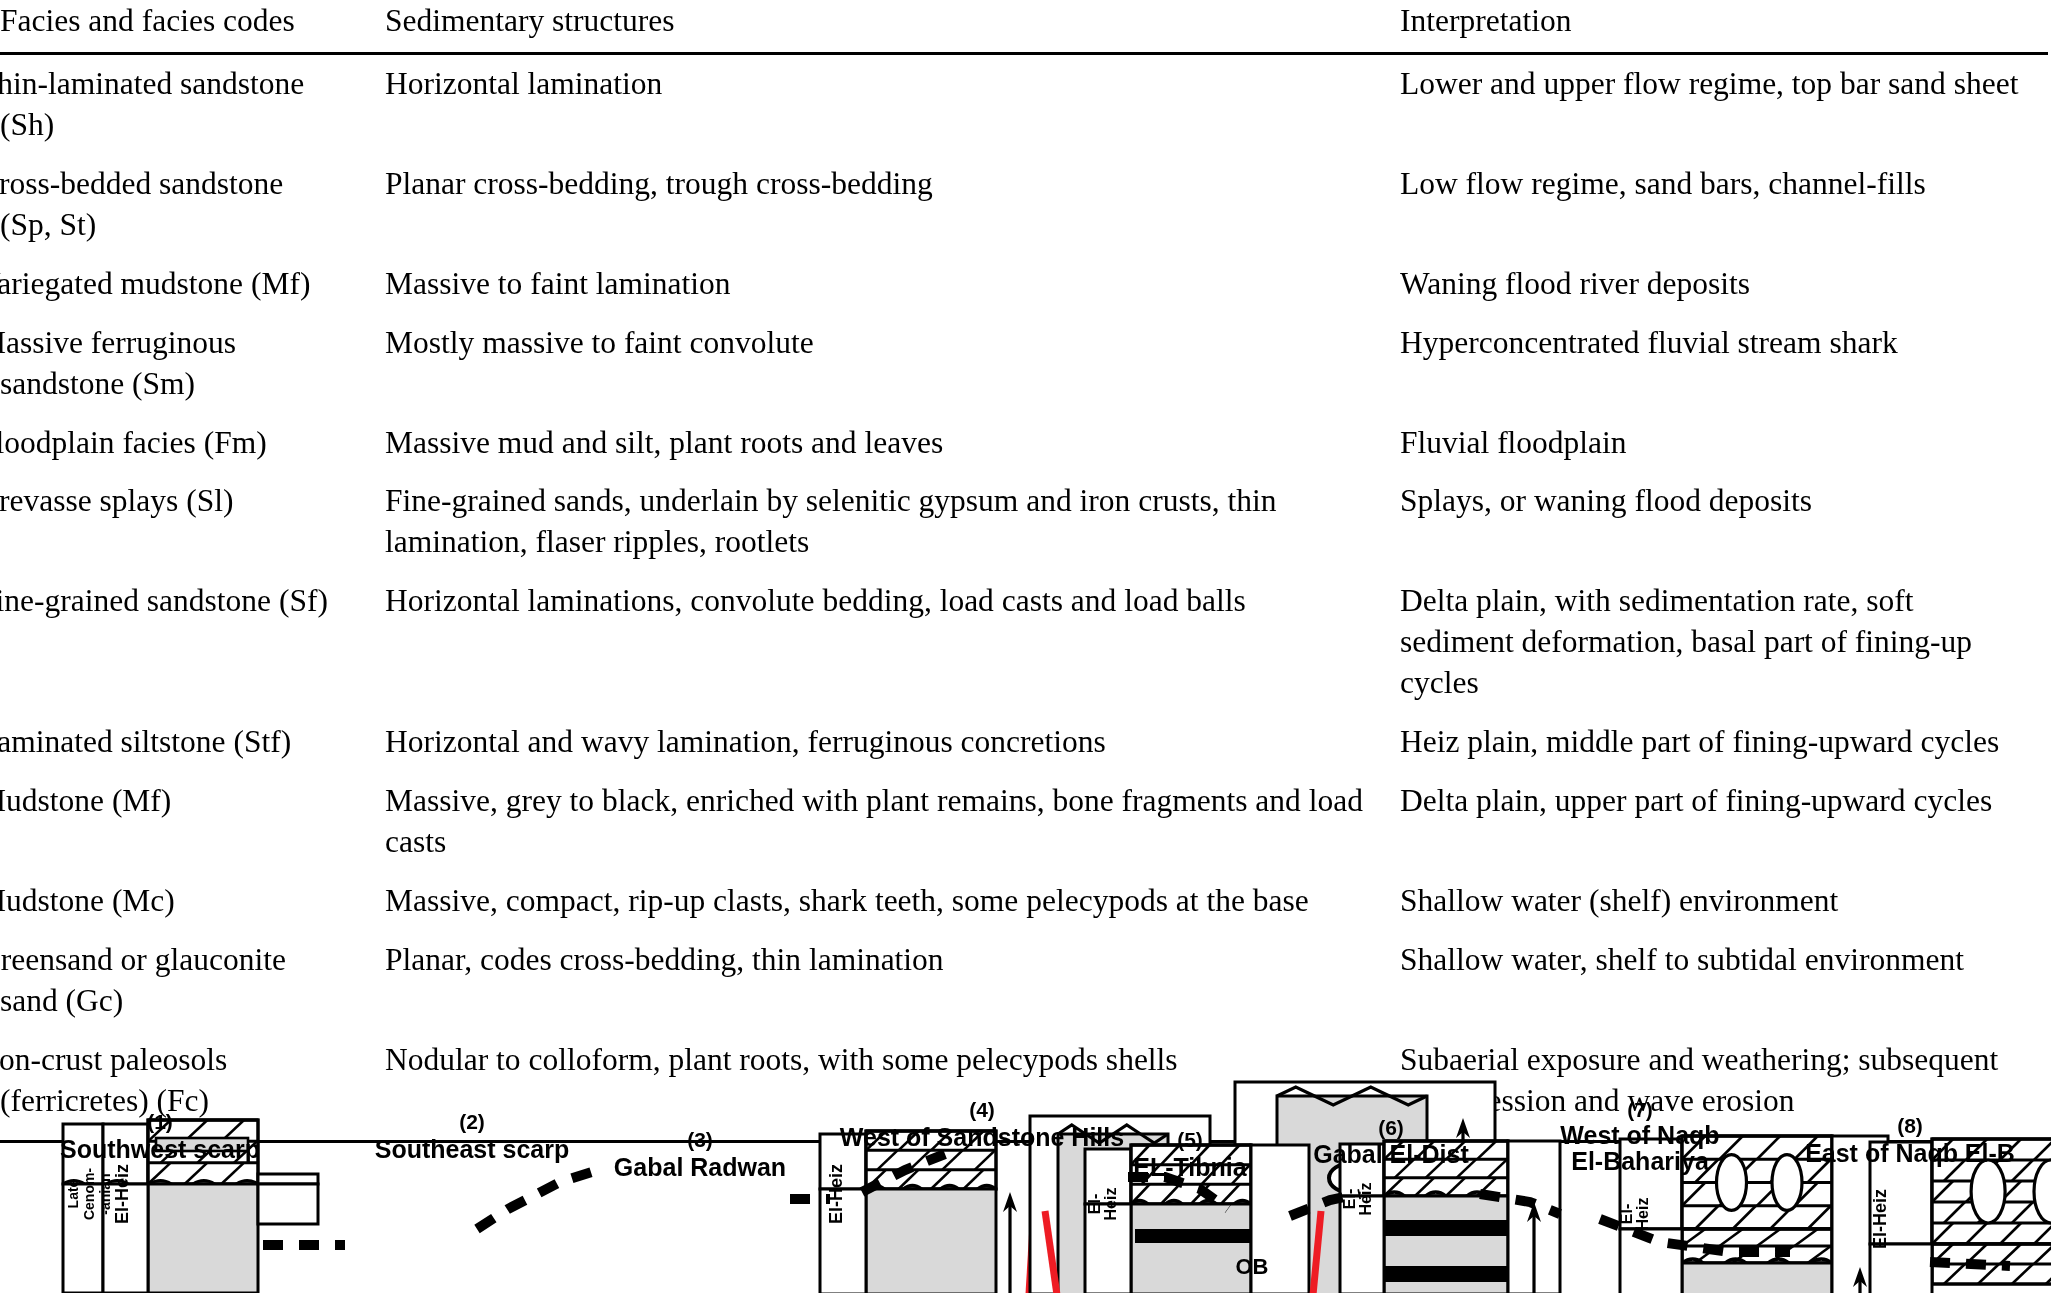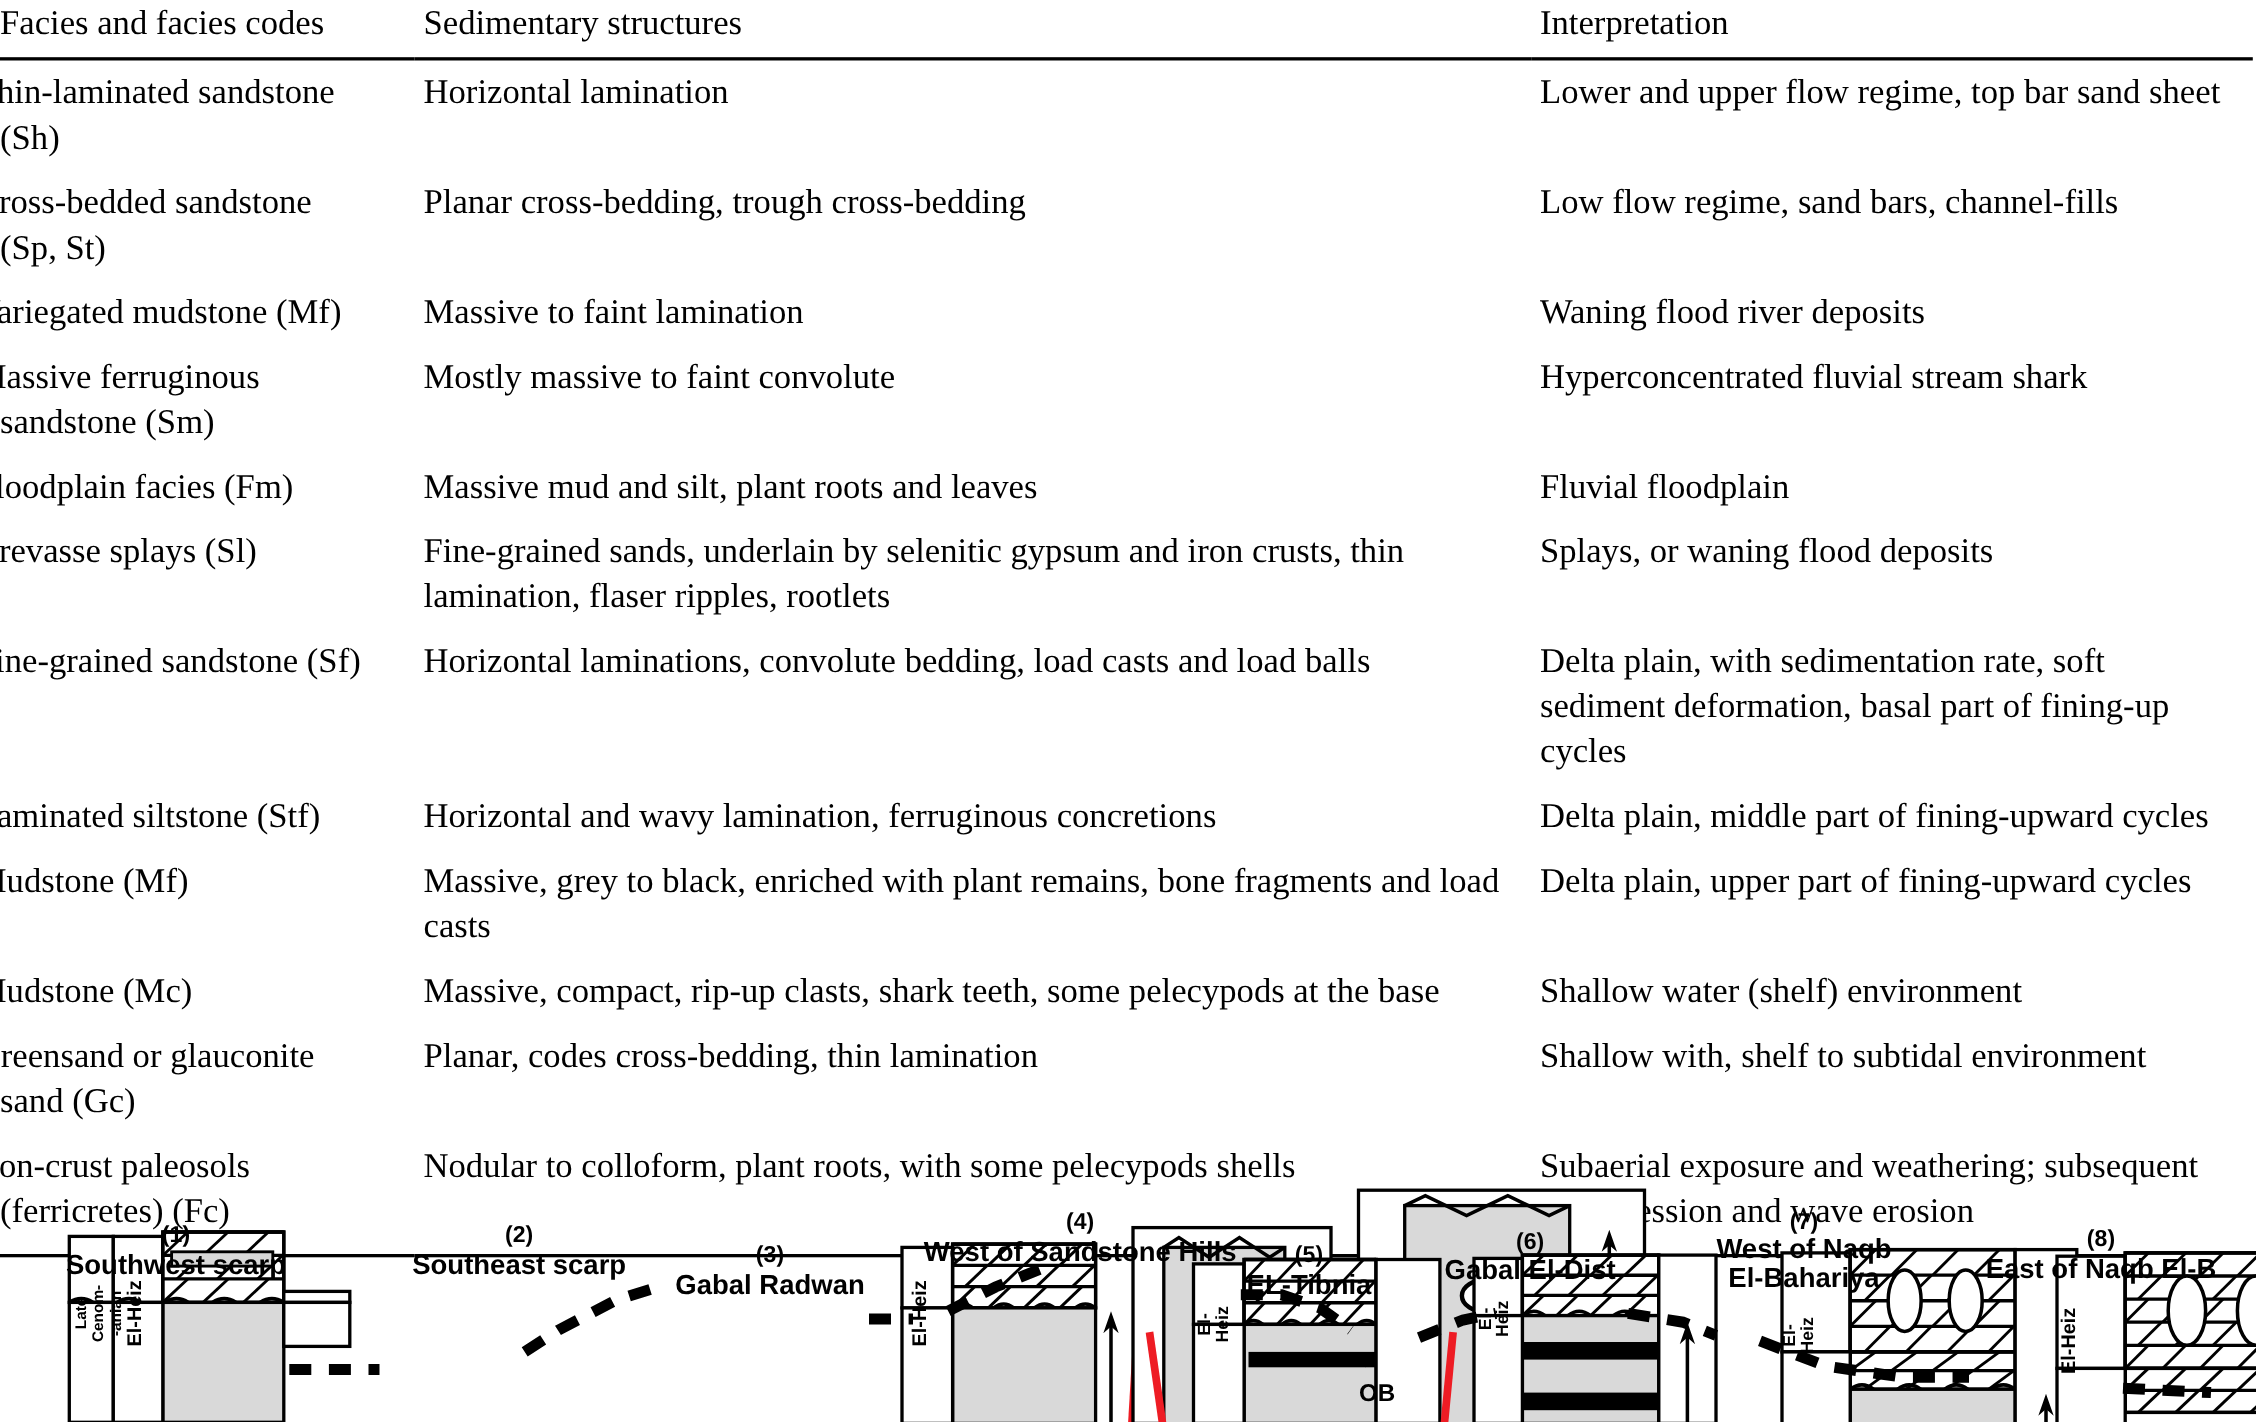--- a/index.html
+++ b/index.html
@@ -120,36 +120,36 @@
           <td>Splays, or waning flood deposits</td>
         </tr>
         <tr>
           <td class="hang"><span>Fine-grained sandstone (Sf)</span></td>
           <td>Horizontal laminations, convolute bedding, load casts and load balls</td>
           <td>Delta plain, with sedimentation rate, soft sediment deformation, basal part of fining-up cycles</td>
         </tr>
         <tr>
           <td class="hang"><span>Laminated siltstone (Stf)</span></td>
           <td>Horizontal and wavy lamination, ferruginous concretions</td>
-          <td>Delta plain, middle part of fining-upward cycles</td>
+          <td>Heiz plain, middle part of fining-upward cycles</td>
         </tr>
         <tr>
           <td class="hang"><span>Mudstone (Mf)</span></td>
           <td>Massive, grey to black, enriched with plant remains, bone fragments and load casts</td>
           <td>Delta plain, upper part of fining-upward cycles</td>
         </tr>
         <tr>
           <td class="hang"><span>Mudstone (Mc)</span></td>
           <td>Massive, compact, rip-up clasts, shark teeth, some pelecypods at the base</td>
           <td>Shallow water (shelf) environment</td>
         </tr>
         <tr>
           <td class="hang"><span>Greensand or glauconite sand (Gc)</span></td>
           <td>Planar, codes cross-bedding, thin lamination</td>
-          <td>Shallow with, shelf to subtidal environment</td>
+          <td>Shallow water, shelf to subtidal environment</td>
         </tr>
         <tr>
           <td class="hang"><span>Iron-crust paleosols (ferricretes) (Fc)</span></td>
           <td>Nodular to colloform, plant roots, with some pelecypods shells</td>
           <td>Subaerial exposure and weathering; subsequent transgression and wave erosion</td>
         </tr>
       </tbody>
   </table>
 </div>
 

